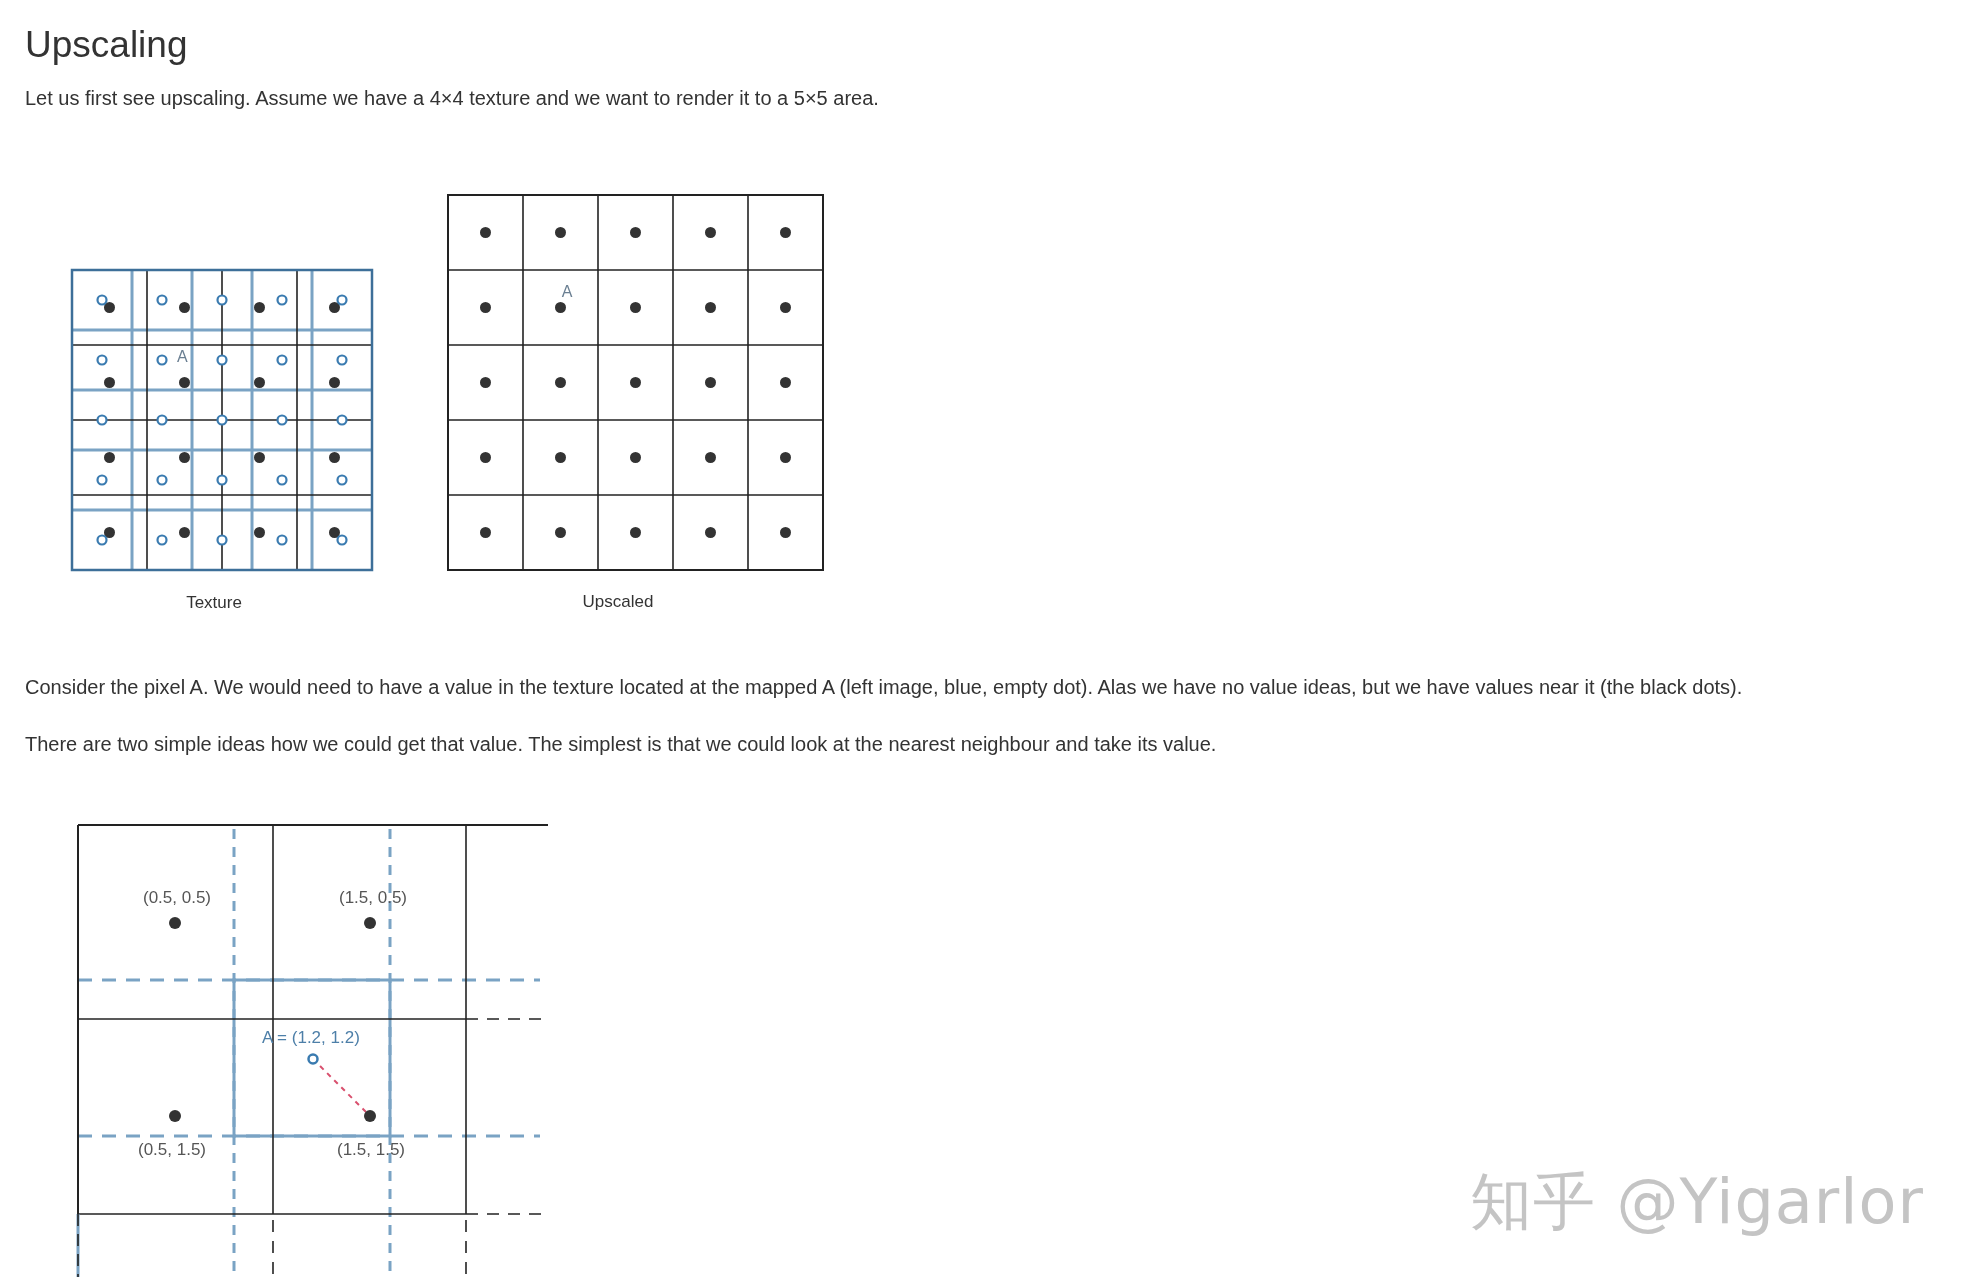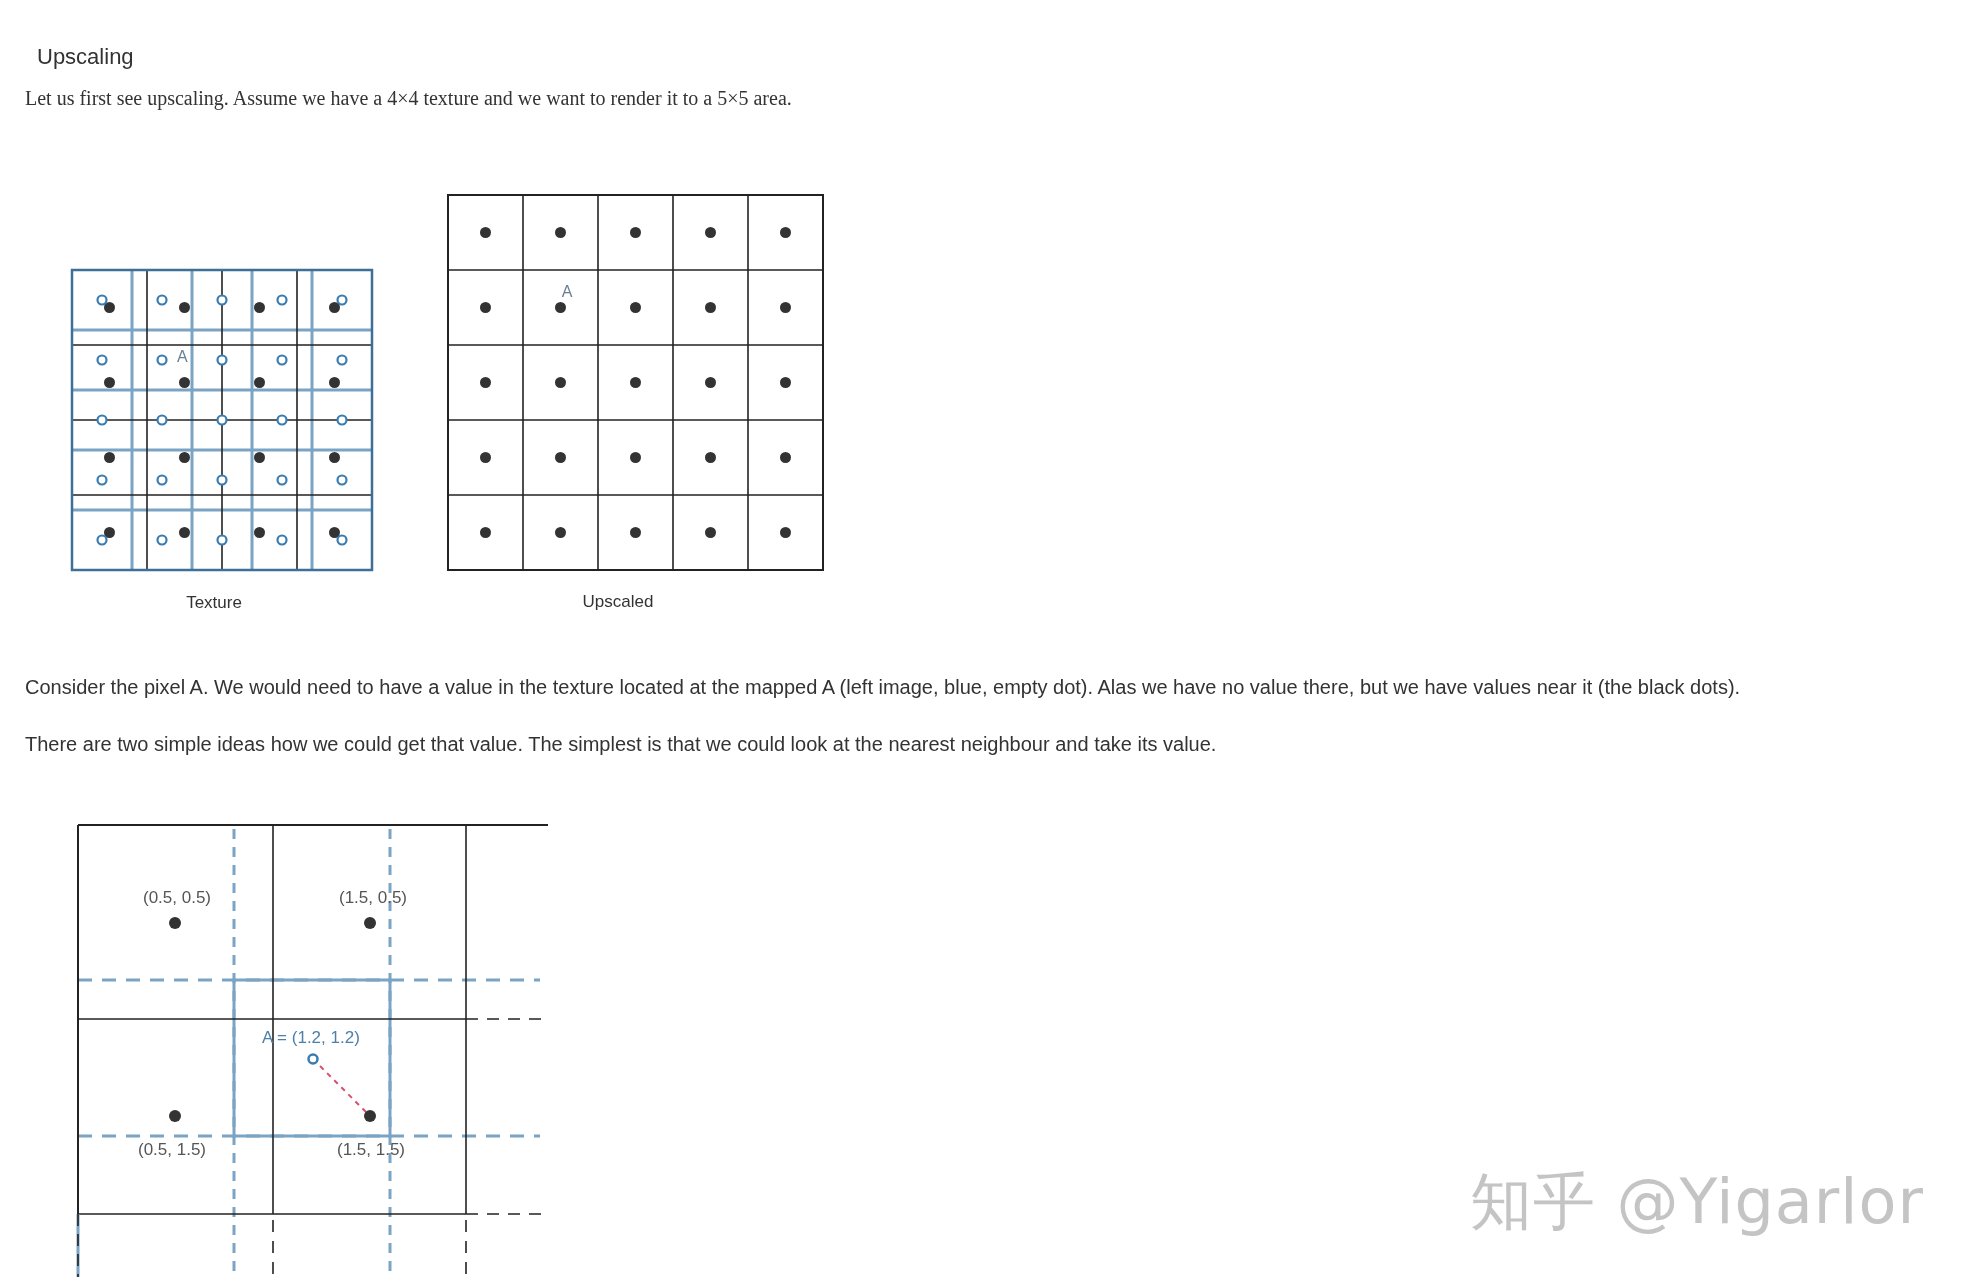--- a/index.html
+++ b/index.html
@@ -1,37 +1,37 @@
 <!DOCTYPE html>
 <html><head>
 <meta charset="utf-8">
 <style>
   html, body { margin: 0; padding: 0; background: #ffffff; }
   body { width: 1982px; height: 1286px; position: relative; overflow: hidden;
          font-family: "Liberation Sans", sans-serif; color: #333333; }
   .abs { position: absolute; white-space: nowrap; }
-  .heading { left: 25px; top: 28px; font-size: 22px; line-height: 34px; color: #333; font-weight: normal; margin: 12px; }
+  .heading { left: 25px; top: 28px; font-size: 37px; line-height: 34px; color: #333; font-weight: normal; margin: 0; }
   .para { left: 25px; font-size: 20px; line-height: 24px; color: #333; margin: 0; }
-  #p1 { top: 86px; font-family: Liberation Serif, serif; }
+  #p1 { top: 86px; }
   #p2 { top: 675px; }
   #p3 { top: 732px; }
   svg.fig { position: absolute; left: 0; top: 0; }
   .cap { font-family: "Liberation Sans", sans-serif; font-size: 17px; fill: #333; }
   .lbl { font-family: "Liberation Sans", sans-serif; font-size: 17px; fill: #555; }
   .lblA { font-family: "Liberation Sans", sans-serif; font-size: 17px; fill: #4d7fa8; }
   .smallA { font-family: "Liberation Sans", sans-serif; font-size: 16px; fill: #6a7f92; }
   .wm { right: 58px; top: 1160px; font-size: 62px; color: #c4c4c4; letter-spacing: 1px;
         font-family: "DejaVu Sans", sans-serif; }
 </style>
 </head>
 <body>
 
 <h1 class="abs heading">Upscaling</h1>
 <p class="abs para" id="p1">Let us first see upscaling. Assume we have a 4×4 texture and we want to render it to a 5×5 area.</p>
-<p class="abs para" id="p2">Consider the pixel A. We would need to have a value in the texture located at the mapped A (left image, blue, empty dot). Alas we have no value there, but we have values near it (the black dots).</p>
+<p class="abs para" id="p2">Consider the pixel A. We would need to have a value in the texture located at the mapped A (left image, blue, empty dot). Alas we have no value ideas, but we have values near it (the black dots).</p>
 <p class="abs para" id="p3">There are two simple ideas how we could get that value. The simplest is that we could look at the nearest neighbour and take its value.</p>
 
 <svg class="fig" width="1982" height="1286" xmlns="http://www.w3.org/2000/svg">
 
   <g id="tex">
       <line x1="132" y1="270" x2="132" y2="570" stroke="#7aa3c4" stroke-width="3"></line>
       <line x1="72" y1="330" x2="372" y2="330" stroke="#7aa3c4" stroke-width="3"></line>
       <line x1="192" y1="270" x2="192" y2="570" stroke="#7aa3c4" stroke-width="3"></line>
       <line x1="72" y1="390" x2="372" y2="390" stroke="#7aa3c4" stroke-width="3"></line>
       <line x1="252" y1="270" x2="252" y2="570" stroke="#7aa3c4" stroke-width="3"></line>

